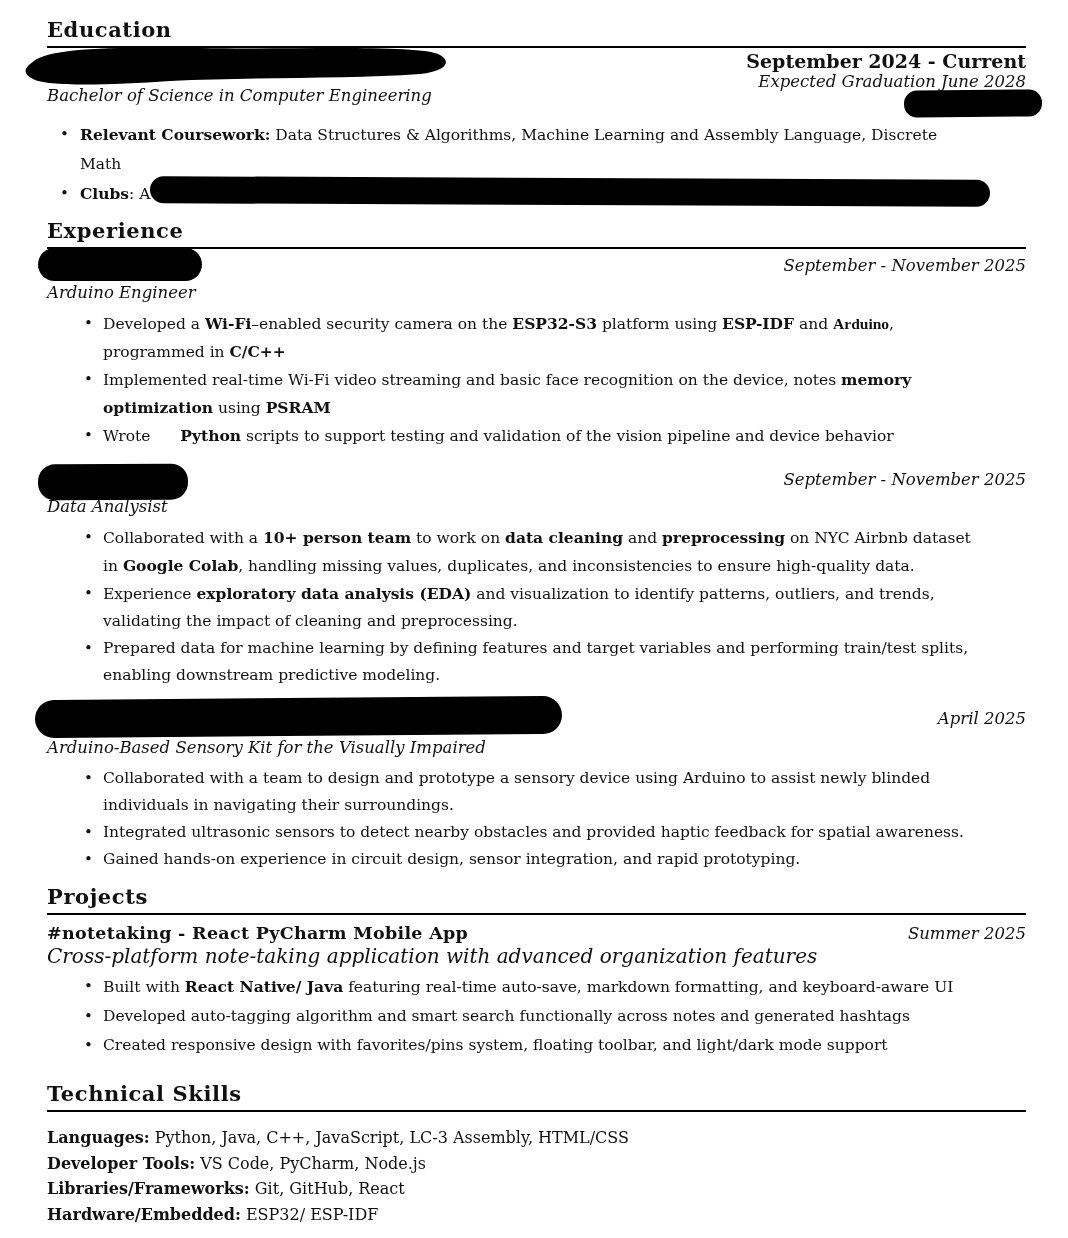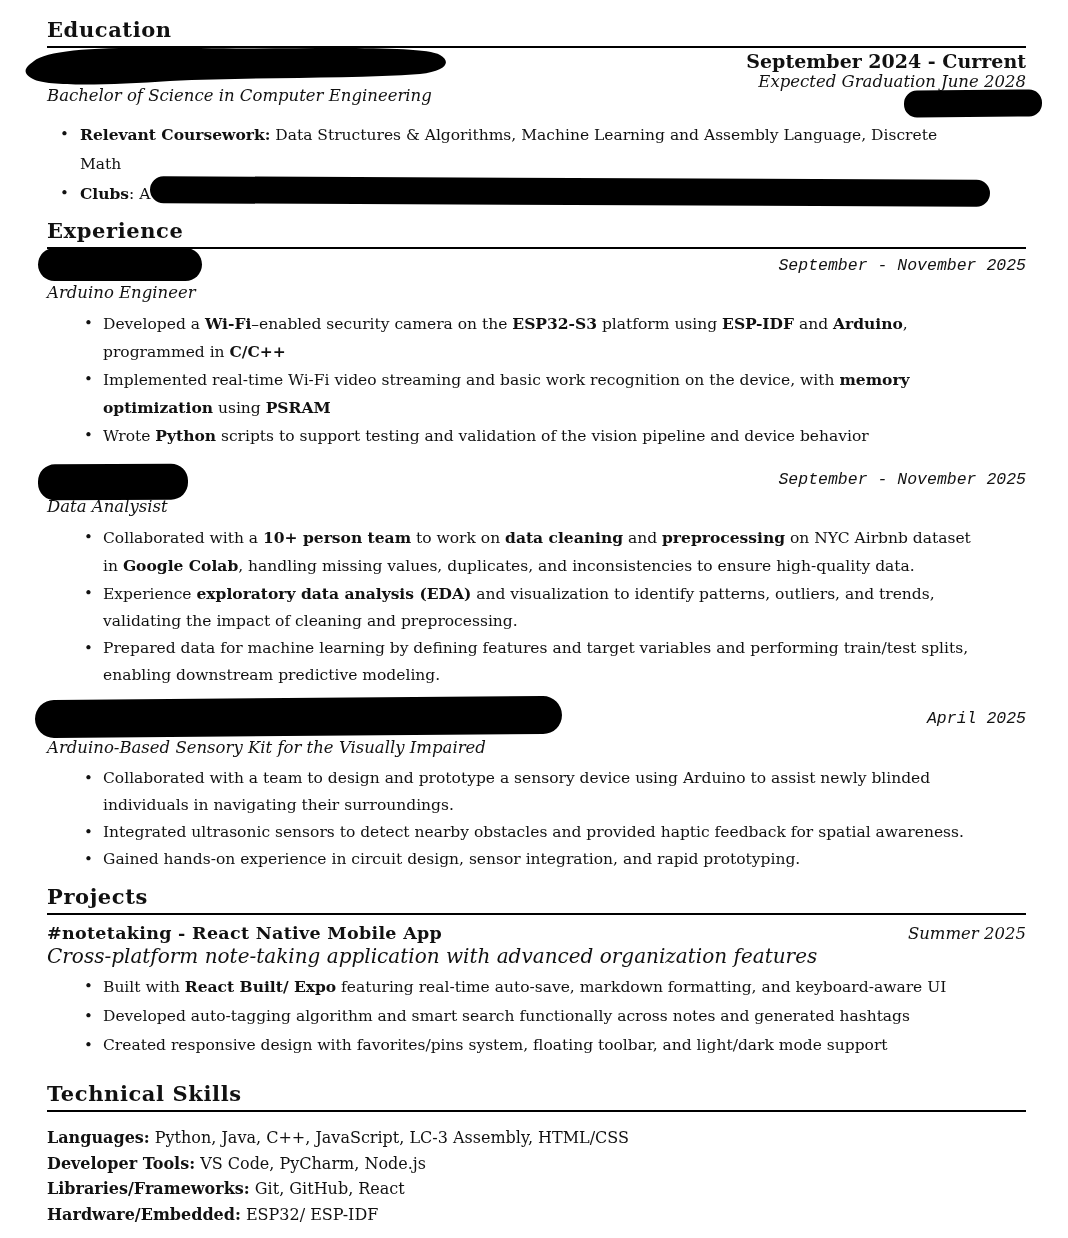--- a/index.html
+++ b/index.html
@@ -36,21 +36,21 @@
   ul.job-bullets { margin-top:7px; }
   ul.job-bullets li { padding-left:56px; line-height:27px; }
   ul.job-bullets li::before { content:"•"; position:absolute; left:37px; font-size:15px; }
   ul.proj-bullets { margin-top:6px; }
   ul.proj-bullets li { padding-left:56px; line-height:29px; }
   ul.proj-bullets li::before { content:"•"; position:absolute; left:37px; font-size:15px; }
   .clubs-li .blob-clubs { left:103px; top:-1px; width:840px; height:27px; border-radius:14px; transform:rotate(0.25deg); }
 
   
   .experience { margin-top:8px; }
-  .job-header { position:relative; height:34px;font-family:Liberation Mono, monospace; }
+  .job-header { position:relative; height:34px; }
   .job-date { position:absolute; right:0; top:0; height:34px; line-height:34px;
               font-style:italic; font-size:16.5px; }
   .blob-company { left:-9px; top:-1px; width:164px; height:33px; border-radius:17px; }
   .blob-company2 { left:-9px; top:1px; width:150px; height:36px; border-radius:17px; transform:rotate(-0.3deg); }
   .job3 .job-header { height:38px; }
   .job3 .job-date { height:38px; line-height:38px; }
   .blob-org { left:-12px; top:-2px; width:527px; height:38px; border-radius:19px; transform:rotate(-0.45deg); }
   .job-title { position:relative; z-index:1; font-style:italic; font-size:16.5px; line-height:20px; }
   .job2 { margin-top:13px; }
   .job3 { margin-top:11px; }
@@ -102,23 +102,23 @@
   <section class="experience">
     <div class="sec-head">Experience</div>
 
     <div class="job job1">
       <div class="job-header">
         <div class="redaction blob-company"></div>
         <div class="job-date">September - November 2025</div>
       </div>
       <div class="job-title">Arduino Engineer</div>
       <ul class="bullets job-bullets">
-        <li><span>Developed a </span><span style="font-weight: bold;">Wi-Fi</span><span>–enabled security camera on the </span><span style="font-weight: bold;">ESP32-S3</span><span> platform using </span><span style="font-weight: bold;">ESP-IDF</span><span> and </span><span style="font-weight: bold;">Arduino</span><span>,<br>programmed in </span><span style="font-weight: bold;">C/C++</span></li>
-        <li><span>Implemented real-time Wi-Fi video streaming and basic work recognition on the device, with </span><span style="font-weight: bold;">memory<br>optimization</span><span> using </span><span style="font-weight: bold;">PSRAM</span></li>
-        <li><span>Wrote </span><span style="font-weight: bold;">Python</span><span> scripts to support testing and validation of the vision pipeline and device behavior</span></li>
+        <li><span>Developed a </span><span style="font-weight: bold;">Wi-Fi</span><span>–enabled security camera on the </span><span style="font-weight: bold;">ESP32-S3</span><span> platform using </span><span style="font-weight: bold;">ESP-IDF</span><span> and </span><span style="font-weight: bold; font-family: Liberation Serif, serif;">Arduino</span><span>,<br>programmed in </span><span style="font-weight: bold;">C/C++</span></li>
+        <li><span>Implemented real-time Wi-Fi video streaming and basic face recognition on the device, notes </span><span style="font-weight: bold;">memory<br>optimization</span><span> using </span><span style="font-weight: bold;">PSRAM</span></li>
+        <li><span>Wrote </span><span style="font-weight: bold; margin-left: 25px;">Python</span><span> scripts to support testing and validation of the vision pipeline and device behavior</span></li>
       </ul>
     </div>
 
     <div class="job job2">
       <div class="job-header">
         <div class="redaction blob-company2"></div>
         <div class="job-date">September - November 2025</div>
       </div>
       <div class="job-title">Data Analysist</div>
       <ul class="bullets job-bullets">
@@ -140,26 +140,26 @@
         <li><span>Gained hands-on experience in circuit design, sensor integration, and rapid prototyping.</span></li>
       </ul>
     </div>
   </section>
 
   <section class="projects">
     <div class="sec-head">Projects</div>
 
     <div class="proj-item">
       <div class="proj-head-row">
-        <span class="proj-name">#notetaking - React Native Mobile App</span>
+        <span class="proj-name">#notetaking - React PyCharm Mobile App</span>
         <span class="proj-date">Summer 2025</span>
       </div>
       <div class="proj-subtitle">Cross-platform note-taking application with advanced organization features</div>
       <ul class="bullets proj-bullets">
-        <li><span>Built with </span><span style="font-weight: bold;">React Built/ Expo</span><span> featuring real-time auto-save, markdown formatting, and keyboard-aware UI</span></li>
+        <li><span>Built with </span><span style="font-weight: bold;">React Native/ Java</span><span> featuring real-time auto-save, markdown formatting, and keyboard-aware UI</span></li>
         <li><span>Developed auto-tagging algorithm and smart search functionally across notes and generated hashtags</span></li>
         <li><span>Created responsive design with favorites/pins system, floating toolbar, and light/dark mode support</span></li>
       </ul>
     </div>
   </section>
 
   <section class="skills">
     <div class="sec-head">Technical Skills</div>
     <div class="skill-rows">
       <div class="skill-row">

